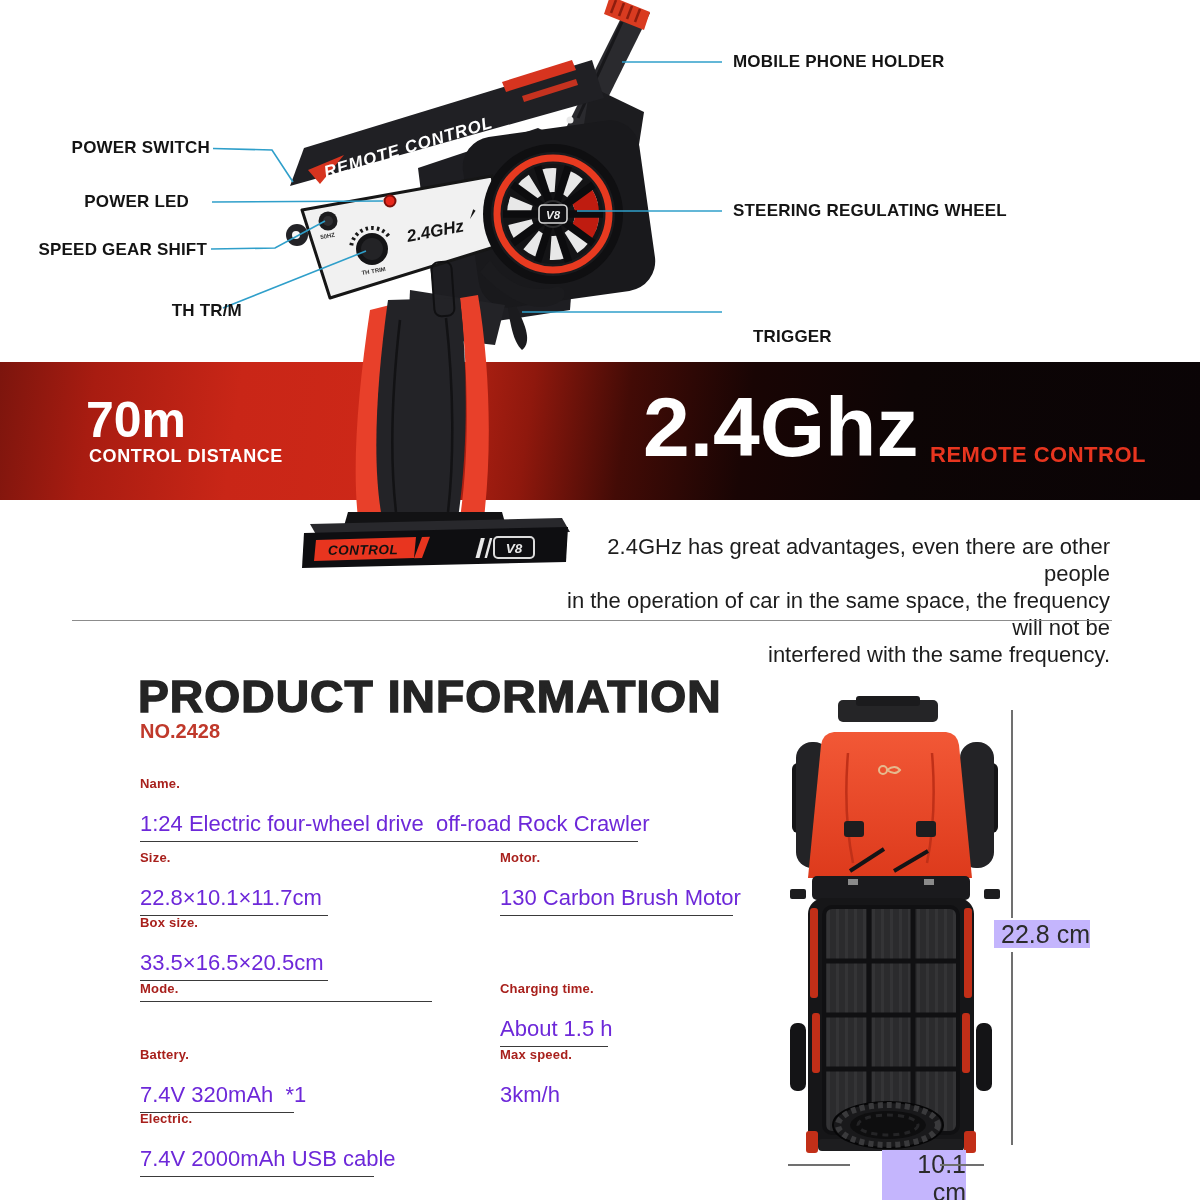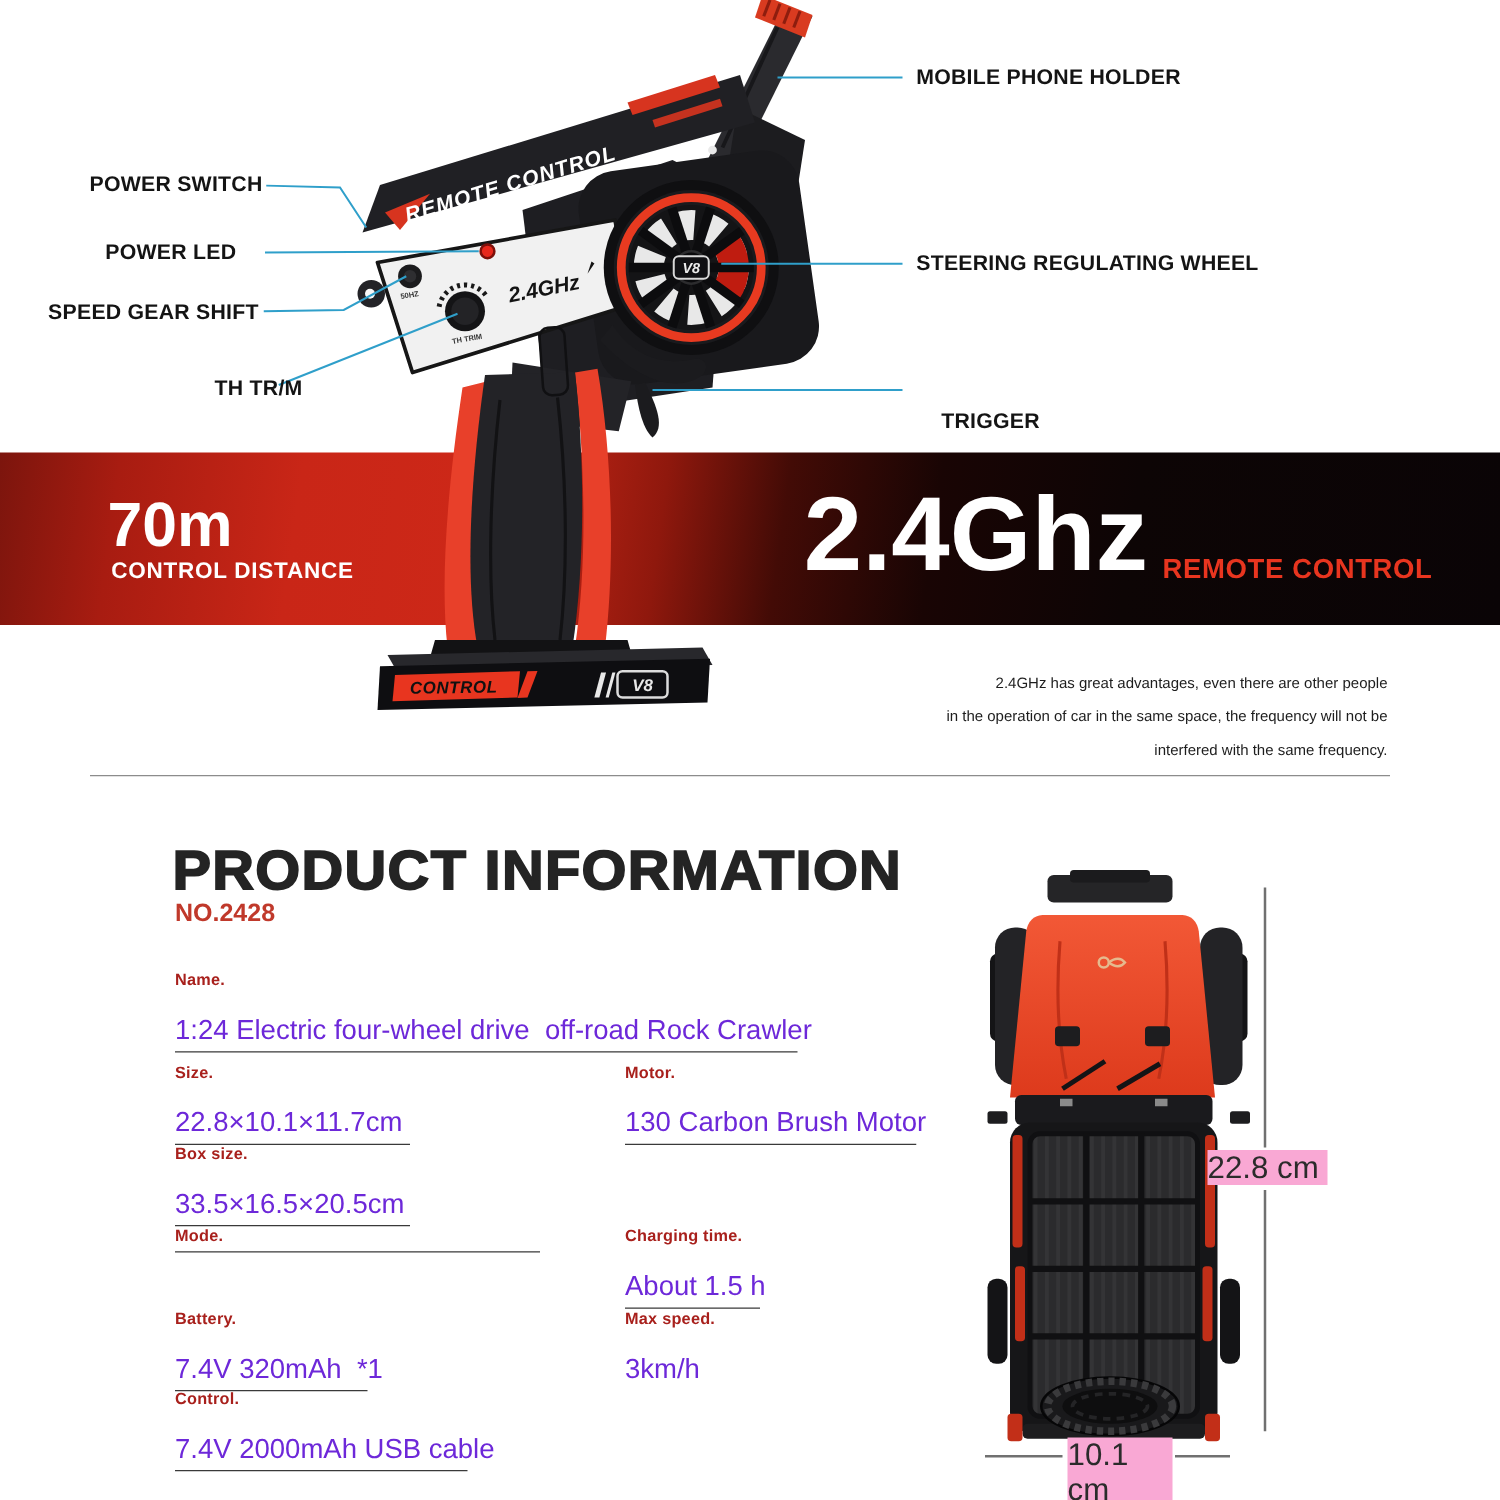--- a/index.html
+++ b/index.html
@@ -11,36 +11,36 @@
            letter-spacing:.2px;transform:translateY(-50%);}
   .callout.right-edge{transform:translate(-100%,-50%);}
   
   .banner{position:absolute;left:0;top:362px;width:1200px;height:138px;z-index:1;
           background:linear-gradient(98deg,#7c150d 0%,#a81c11 8%,#c92617 20%,#cd2818 33%,#8f180d 44%,#430b06 52%,#190504 62%,#0d0505 75%,#0a0406 100%);}
   .banner-60m{position:absolute;left:86px;top:395px;font-size:50px;font-weight:bold;color:#fff;z-index:2;line-height:1;}
   .banner-dist{position:absolute;left:89px;top:446px;font-size:18px;font-weight:bold;color:#fff;letter-spacing:.6px;z-index:2;}
   .banner-ghz{position:absolute;left:643px;top:385px;font-size:84px;font-weight:bold;color:#fff;z-index:2;line-height:1;}
   .banner-rc{position:absolute;left:930px;top:442px;font-size:22px;font-weight:bold;color:#e8351f;letter-spacing:.5px;z-index:2;}
   
-  .desc{position:absolute;left:540px;top:533px;width:570px;text-align:right;font-size:12px;
+  .desc{position:absolute;left:540px;top:533px;width:570px;text-align:right;font-size:22px;
         color:#1d1d1d;line-height:27px;}
   .divider{position:absolute;left:72px;top:620px;width:1040px;height:0;border-top:1px solid #8c8c8c;}
   
   .pi-title{position:absolute;left:138px;top:672px;font-size:44px;font-weight:bold;color:#242424;
             letter-spacing:1px;-webkit-text-stroke:1.4px #242424;transform:scaleX(1.05);transform-origin:left top;white-space:nowrap;}
   .pi-no{position:absolute;left:140px;top:720px;font-size:20px;font-weight:bold;color:#c0392b;}
   .spec{position:absolute;}
   .spec-label{font-size:13px;font-weight:bold;color:#a8201c;line-height:14px;letter-spacing:.2px;}
   .spec-value{font-size:22px;color:#6d28d9;line-height:25px;margin-top:20px;white-space:pre;}
   .spec-suffix{font-size:16.5px;}
   .spec-line{height:0;border-top:1.5px solid #3a3a3a;margin-top:5px;}
   
   .dimline-v{position:absolute;width:1.5px;background:#707070;}
   .dimline-h{position:absolute;height:1.5px;background:#707070;}
-  .dimtext{position:absolute;font-size:25px;color:#2b2b2b;text-align:left;background:#f9a8d4;line-height:28px;}
+  .dimtext{position:absolute;font-size:25px;color:#2b2b2b;text-align:right;background:#c4b5fd;line-height:28px;margin-left:28px;}
   svg text{font-family:"Liberation Sans",sans-serif;}
 </style>
 </head>
 <body>
 
 <div id="canvas">
 
   <div class="banner"></div>
   <div class="banner-60m">70m</div>
   <div class="banner-dist">CONTROL DISTANCE</div>
@@ -198,21 +198,21 @@
   <div class="spec" style="left:140px;top:982px;">
     <div class="spec-label">Mode.</div>
     <div class="spec-line" style="width:292px;"></div>
   </div>
   <div class="spec" style="left:140px;top:1048px;">
     <div class="spec-label">Battery.</div>
     <div class="spec-value">7.4V 320mAh  *1</div>
     <div class="spec-line" style="width:154px;"></div>
   </div>
   <div class="spec" style="left:140px;top:1112px;">
-    <div class="spec-label">Control.</div>
+    <div class="spec-label">Electric.</div>
     <div class="spec-value">7.4V 2000mAh USB cable</div>
     <div class="spec-line" style="width:234px;"></div>
   </div>
 
   <div class="spec" style="left:500px;top:851px;">
     <div class="spec-label">Motor.</div>
     <div class="spec-value">130 Carbon Brush Motor</div>
     <div class="spec-line" style="width:233px;"></div>
   </div>
   <div class="spec" style="left:500px;top:982px;">

